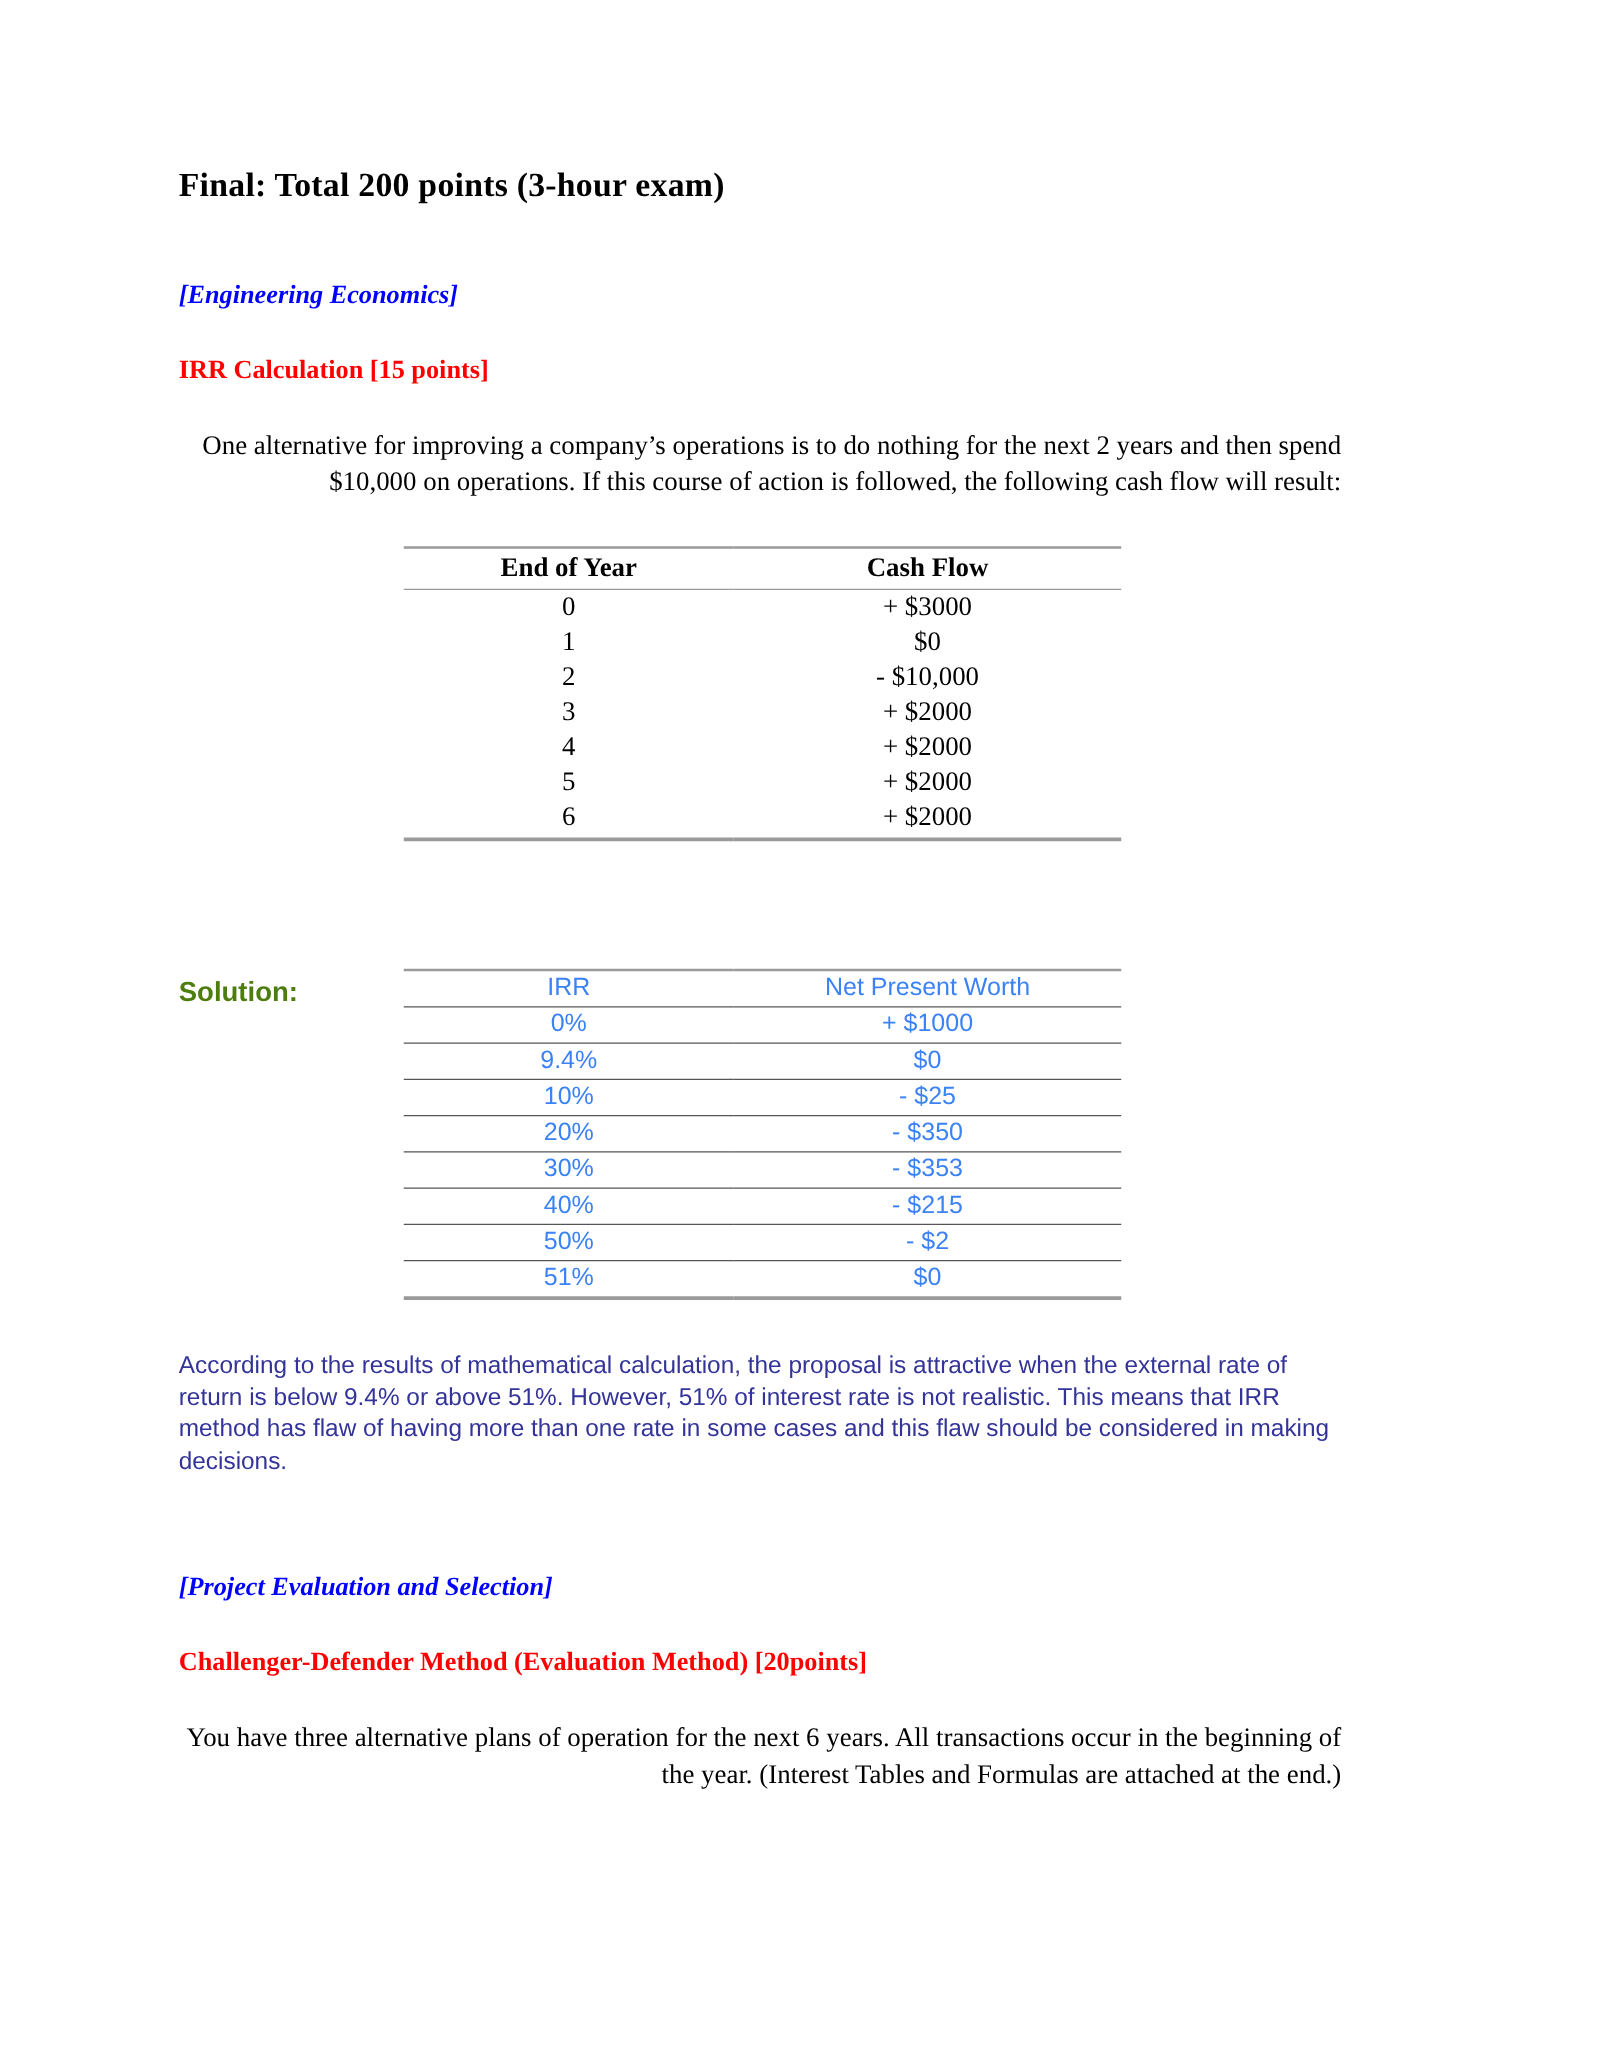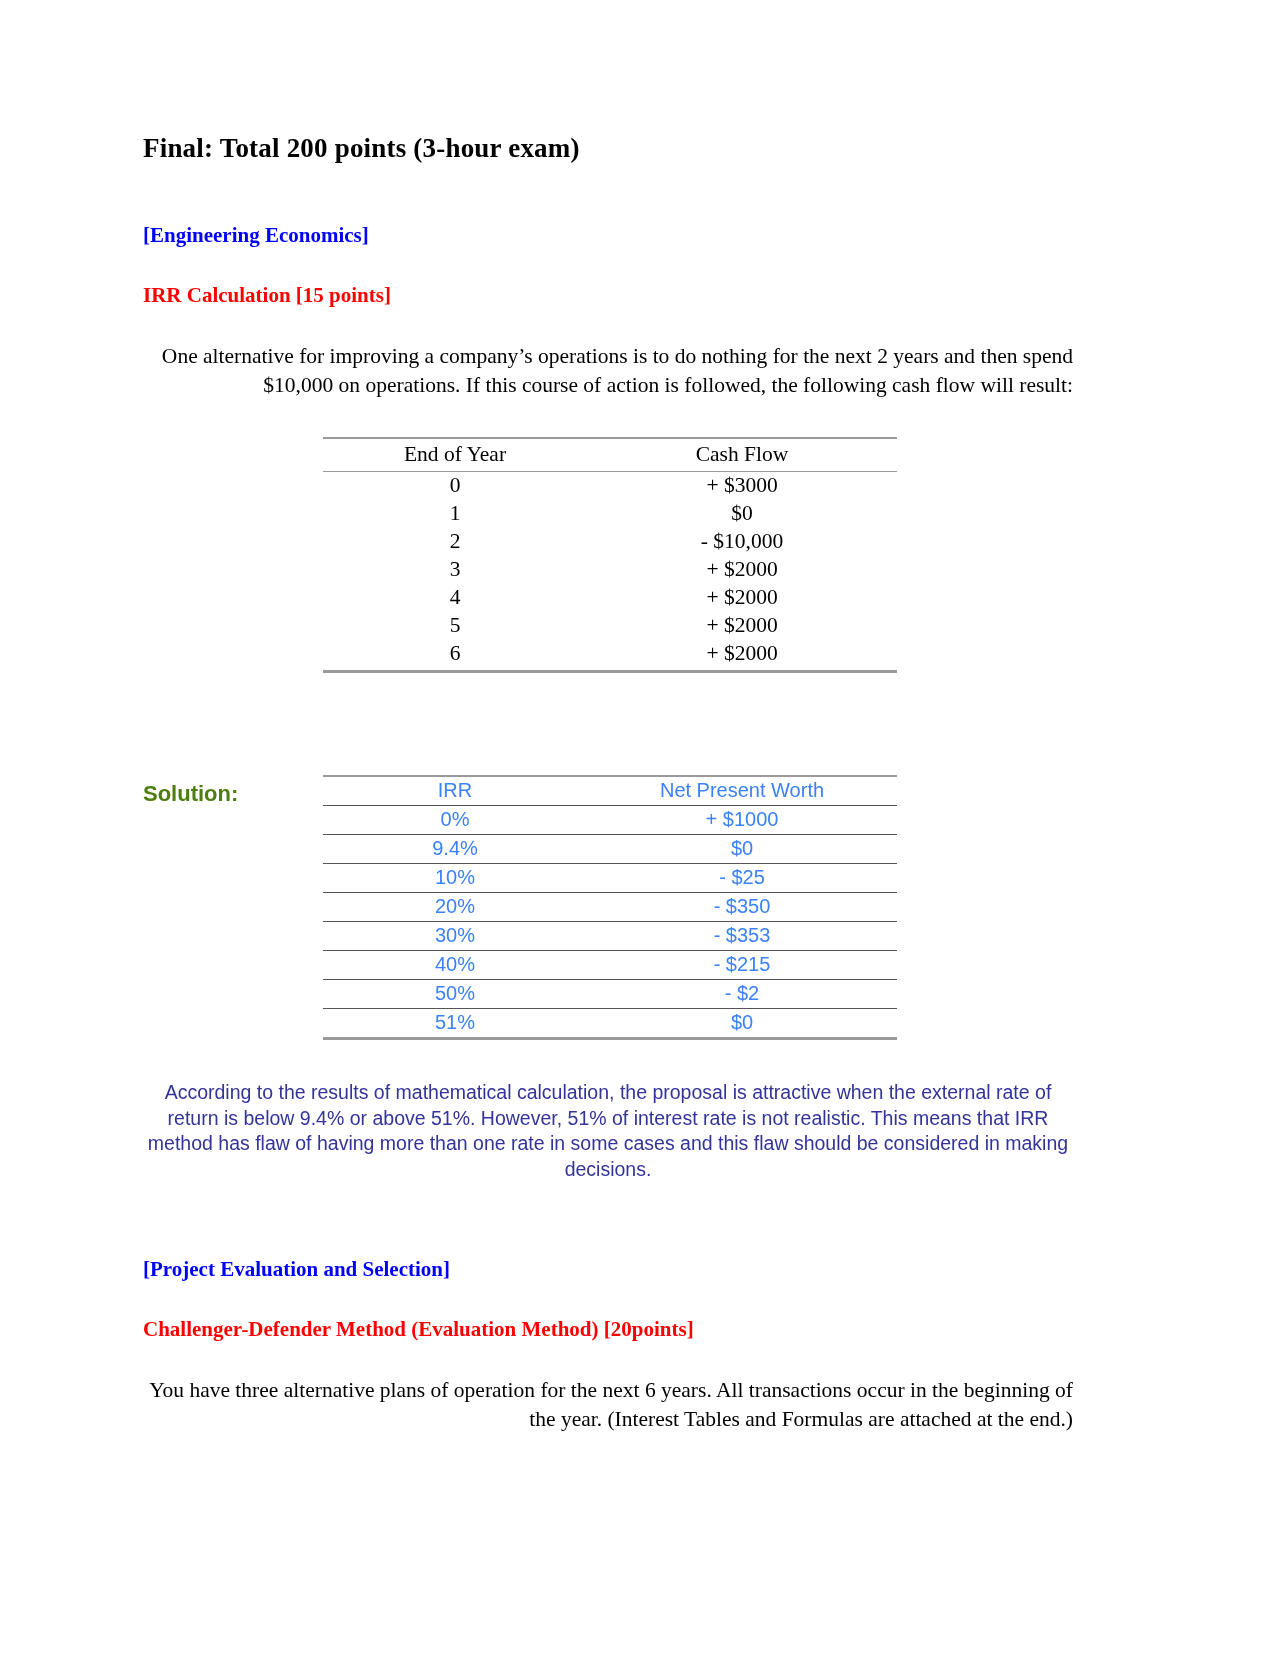--- a/index.html
+++ b/index.html
@@ -41,20 +41,21 @@
     letter-spacing: 0.2px;
     margin: 0 0 58px 0;
   }
   .sec-heading {
     font-family: "Liberation Serif", serif;
     font-weight: bold;
     font-size: 21px;
     line-height: 26px;
     color: #0000ff;
     margin: 0 0 34px 0;
+    font-style: italic;
   }
   .sub-heading {
     font-family: "Liberation Serif", serif;
     font-weight: bold;
     font-size: 21px;
     line-height: 26px;
     color: #ff0000;
     margin: 0 0 34px 0;
   }
 
@@ -76,40 +77,40 @@
     line-height: 26px;
     color: #4d7c0f;
     margin: 0;
   }
   .blue-par {
     font-family: "Liberation Sans", sans-serif;
     font-size: 19.5px;
     line-height: 25.5px;
     color: #333399;
     margin: 0;
-    text-align: center;
+    text-align: left;
   }
 
   
   .tbl-wrap-cash {
     margin: 38px 0 0 180px;
     width: 574px;
   }
   table.doc-table {
     border-collapse: collapse;
     width: 100%;
   }
   
   table.cash-table {
     font-family: "Liberation Serif", serif;
     font-size: 21.5px;
     color: #000000;
   }
   table.cash-table thead th {
-    font-weight: normal;
+    font-weight: bold;
     padding: 3px 0 4px 0;
     text-align: center;
     border-top: 2.5px solid #9a9a9a;
     border-bottom: 1.6px solid #9a9a9a;
   }
   table.cash-table tbody td {
     padding: 1px 0 2px 0;
     text-align: center;
     border: none;
   }

